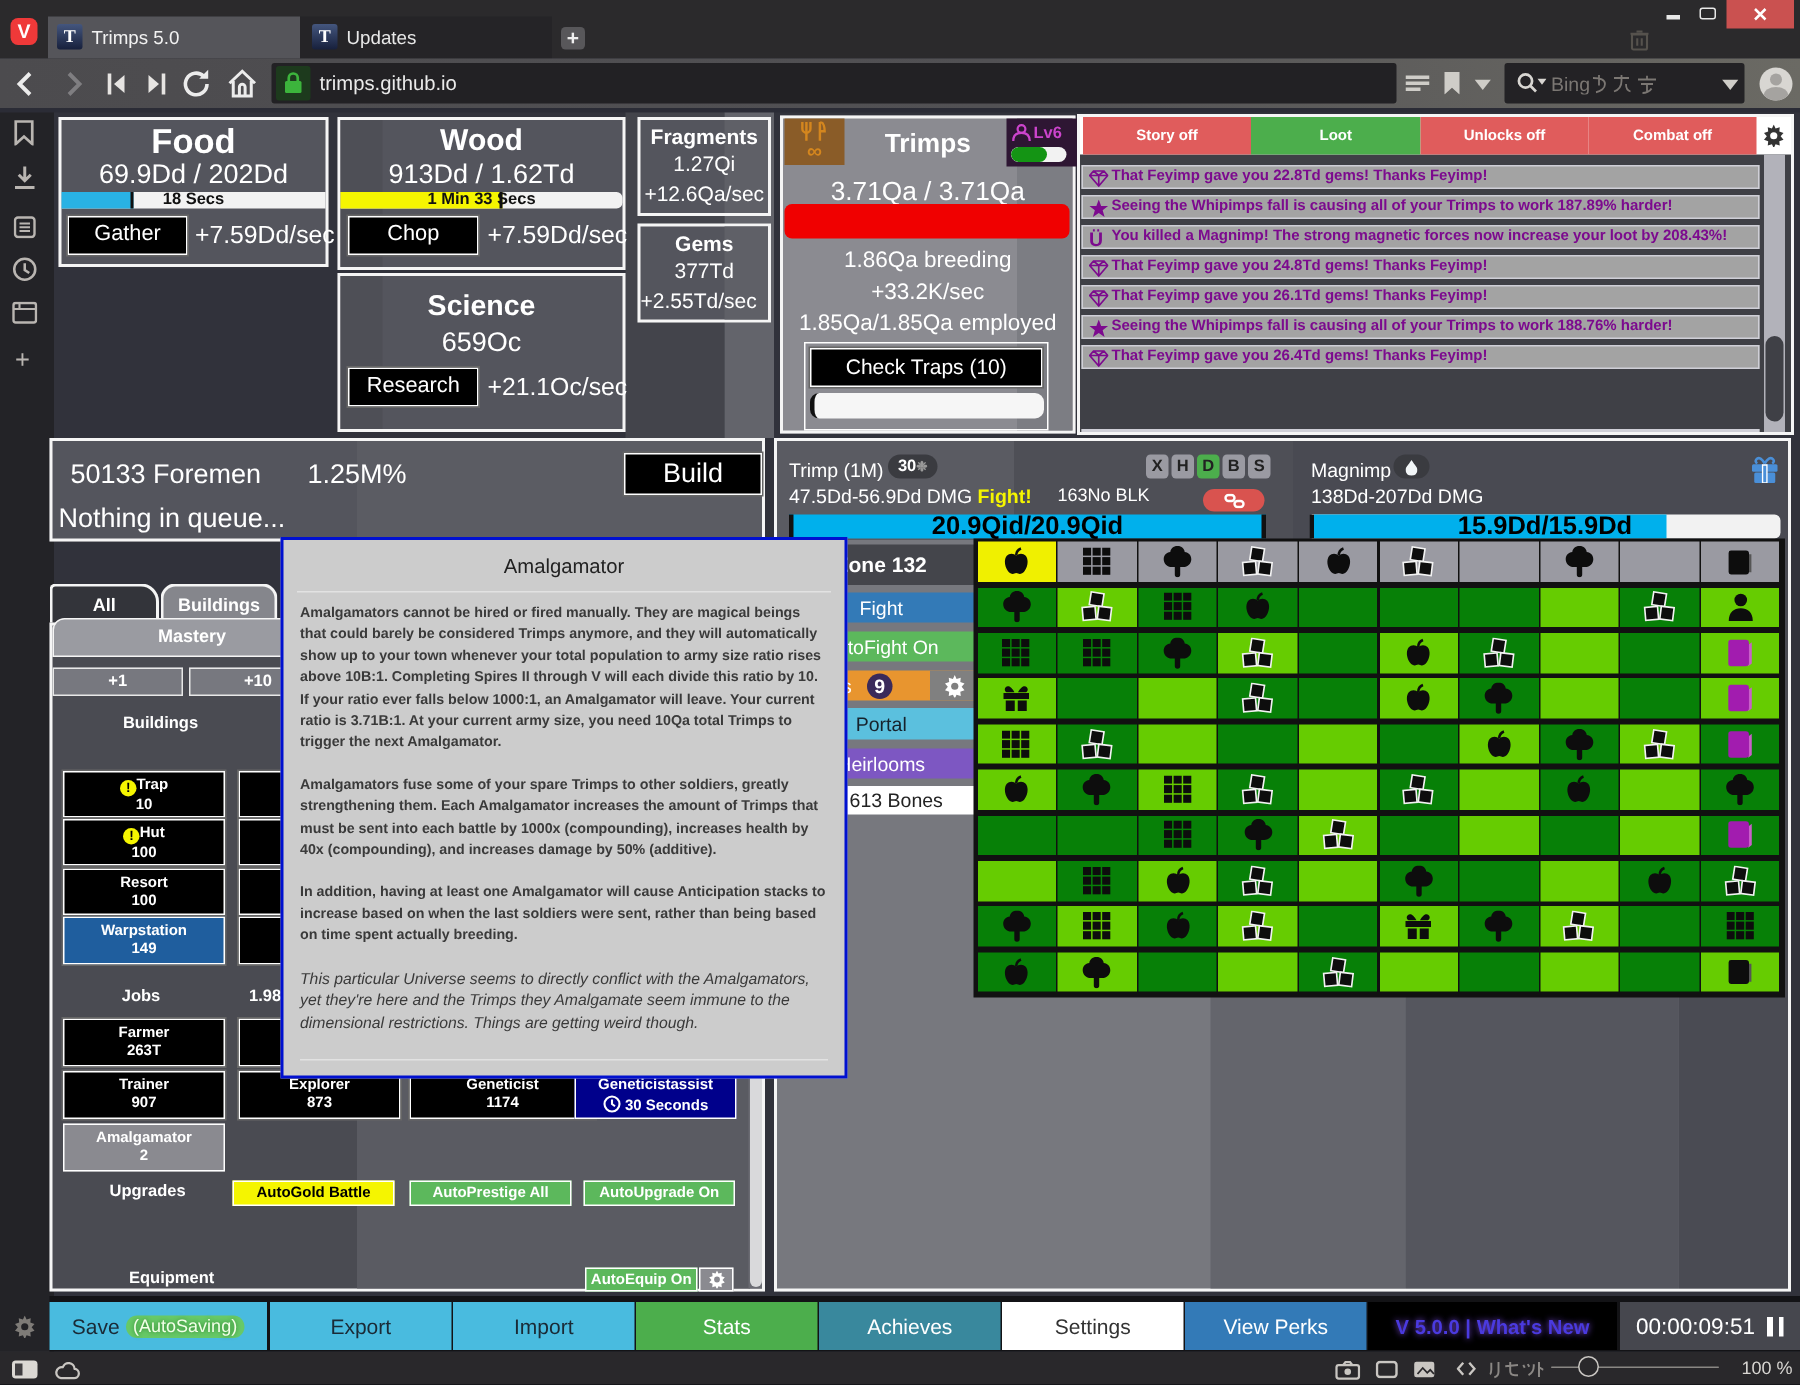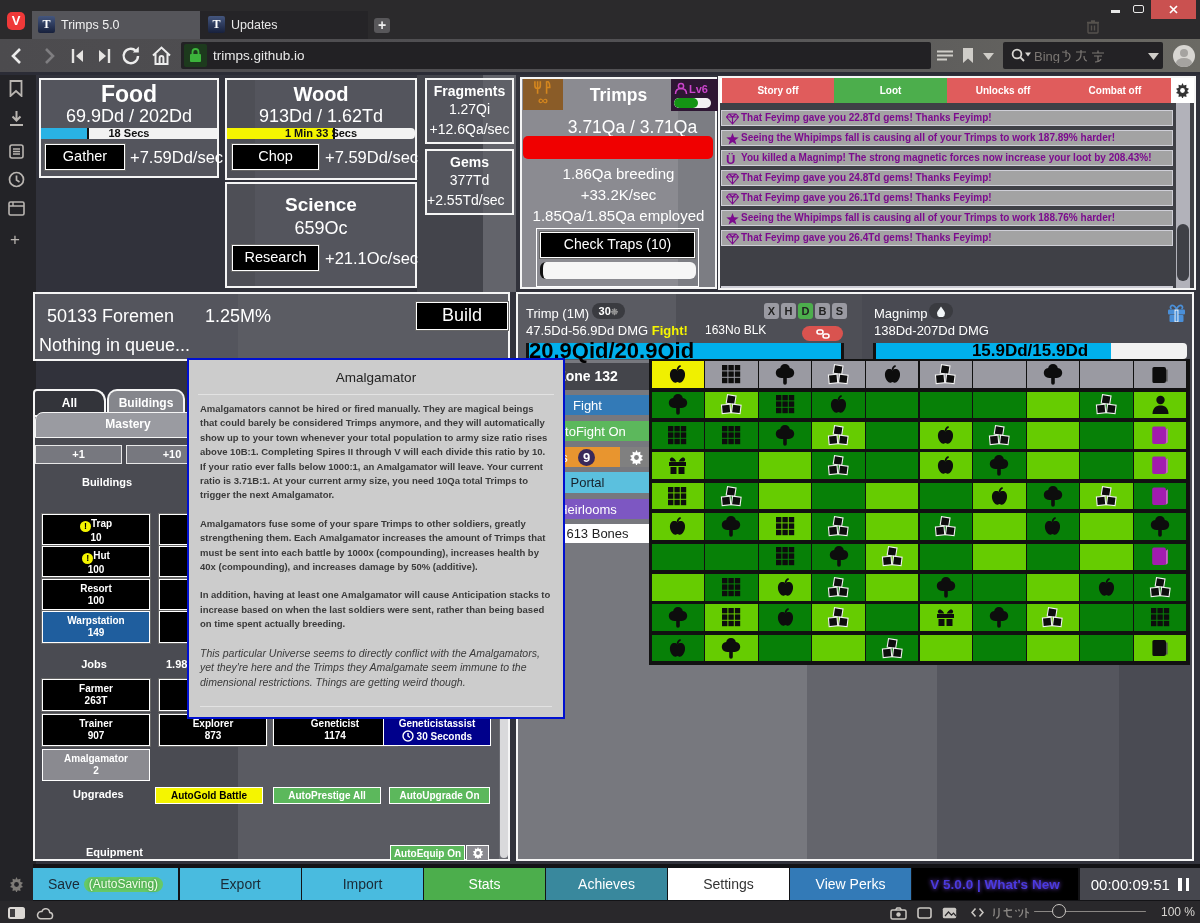--- a/index.html
+++ b/index.html
@@ -238,21 +238,21 @@
     <div class="abs" style="left:149px;top:0;width:64px;height:32px;background:#2e1633;">
       <svg class="abs" style="left:3px;top:3px;" width="14" height="13" viewBox="0 0 14 13">
           <circle cx="7" cy="4" r="2.6" stroke="#cc44cc" stroke-width="1.5" fill="none"></circle>
           <path d="M1.5 12 c0 -4 2.5 -5.5 5.5 -5.5 s5.5 1.5 5.5 5.5" stroke="#cc44cc" stroke-width="1.5" fill="none"></path>
         </svg>
       <div class="abs" style="left:18px;top:4px;color:#cc44cc;font-size:11px;font-weight:bold;">Lv6</div>
       <div class="abs" style="left:3px;top:19px;width:37px;height:10px;background:#f2f2f2;border-radius:5px;overflow:hidden;">
         <div class="abs" style="left:0;top:0;width:24px;height:10px;background:#149414;border-radius:5px;"></div>
       </div>
     </div>
-    <div class="abs" style="left:0;top:38px;width:193px;text-align:center;font-size:17.5px;color:#fff;margin-left:14px;">3.71Qa / 3.71Qa</div>
+    <div class="abs" style="left:0;top:38px;width:193px;text-align:center;font-size:17.5px;color:#fff;">3.71Qa / 3.71Qa</div>
     <div class="abs" style="left:1px;top:57px;width:190px;height:23px;background:#f00000;border-radius:5px;"></div>
     <div class="abs" style="left:0;top:86px;width:193px;text-align:center;font-size:15px;color:#fff;">1.86Qa breeding</div>
     <div class="abs" style="left:0;top:107px;width:193px;text-align:center;font-size:15px;color:#fff;">+33.2K/sec</div>
     <div class="abs" style="left:0;top:128px;width:193px;text-align:center;font-size:15px;color:#fff;">1.85Qa/1.85Qa employed</div>
     <div class="abs" style="left:14px;top:149px;width:163px;height:59px;border:1px solid #fff;">
       <div class="abs btn-black" style="left:3px;top:3px;width:155px;height:26px;font-size:14px;line-height:23px;">Check Traps (10)</div>
       <div class="abs" style="left:3px;top:33px;width:156px;height:17px;background:#f6f6f6;border-radius:6px;border-left:3px solid #111;"></div>
     </div>
   </div>
 
@@ -391,21 +391,21 @@
         <svg style="margin:2.5px auto 0;" width="14" height="10" viewBox="0 0 14 10">
           <g stroke="#fff" stroke-width="1.6" fill="none">
             <rect x="1" y="1" width="6" height="4" rx="2"></rect>
             <rect x="7" y="5" width="6" height="4" rx="2"></rect>
           </g>
         </svg>
       </div>
     <div class="abs" style="left:356px;top:29px;color:#fff;font-size:13px;">138Dd-207Dd DMG</div>
 
     <div class="abs" style="left:8px;top:49px;width:318px;height:16px;background:#00b0ec;border-left:3px solid #111;border-right:3px solid #111;">
-      <div style="text-align:left;font-size:22px;font-weight:bold;color:#000;line-height:16px;">20.9Qid/20.9Qid</div>
+      <div style="text-align:center;font-size:17px;font-weight:bold;color:#000;line-height:16px;">20.9Qid/20.9Qid</div>
     </div>
     <div class="abs" style="left:355px;top:49px;width:314px;height:16px;background:#f2f2f2;border-left:3px solid #111;border-radius:0 4px 4px 0;">
       <div class="abs" style="left:0;top:0;width:235px;height:16px;background:#00b0ec;"></div>
       <div class="abs" style="left:0;top:0;width:308px;text-align:center;font-size:17px;font-weight:bold;color:#000;line-height:16px;">15.9Dd/15.9Dd</div>
     </div>
 
     <div class="abs" style="left:4px;top:69px;width:131px;height:27px;background:#44454b;color:#fff;font-weight:bold;font-size:14px;text-align:center;line-height:27px;">Zone 132</div>
     <div class="abs ctr" style="left:4px;top:101px;width:131px;height:20px;background:#337ab7;border-radius:4px;color:#fff;font-size:13px;">Fight</div>
     <div class="abs ctr" style="left:4px;top:127px;width:131px;height:20px;background:#5cb85c;border-radius:4px;color:#fff;font-size:13px;">AutoFight On</div>
     <div class="abs" style="left:4px;top:153px;width:131px;height:20px;background:#e8952f;border-radius:4px;color:#fff;font-size:13px;">

